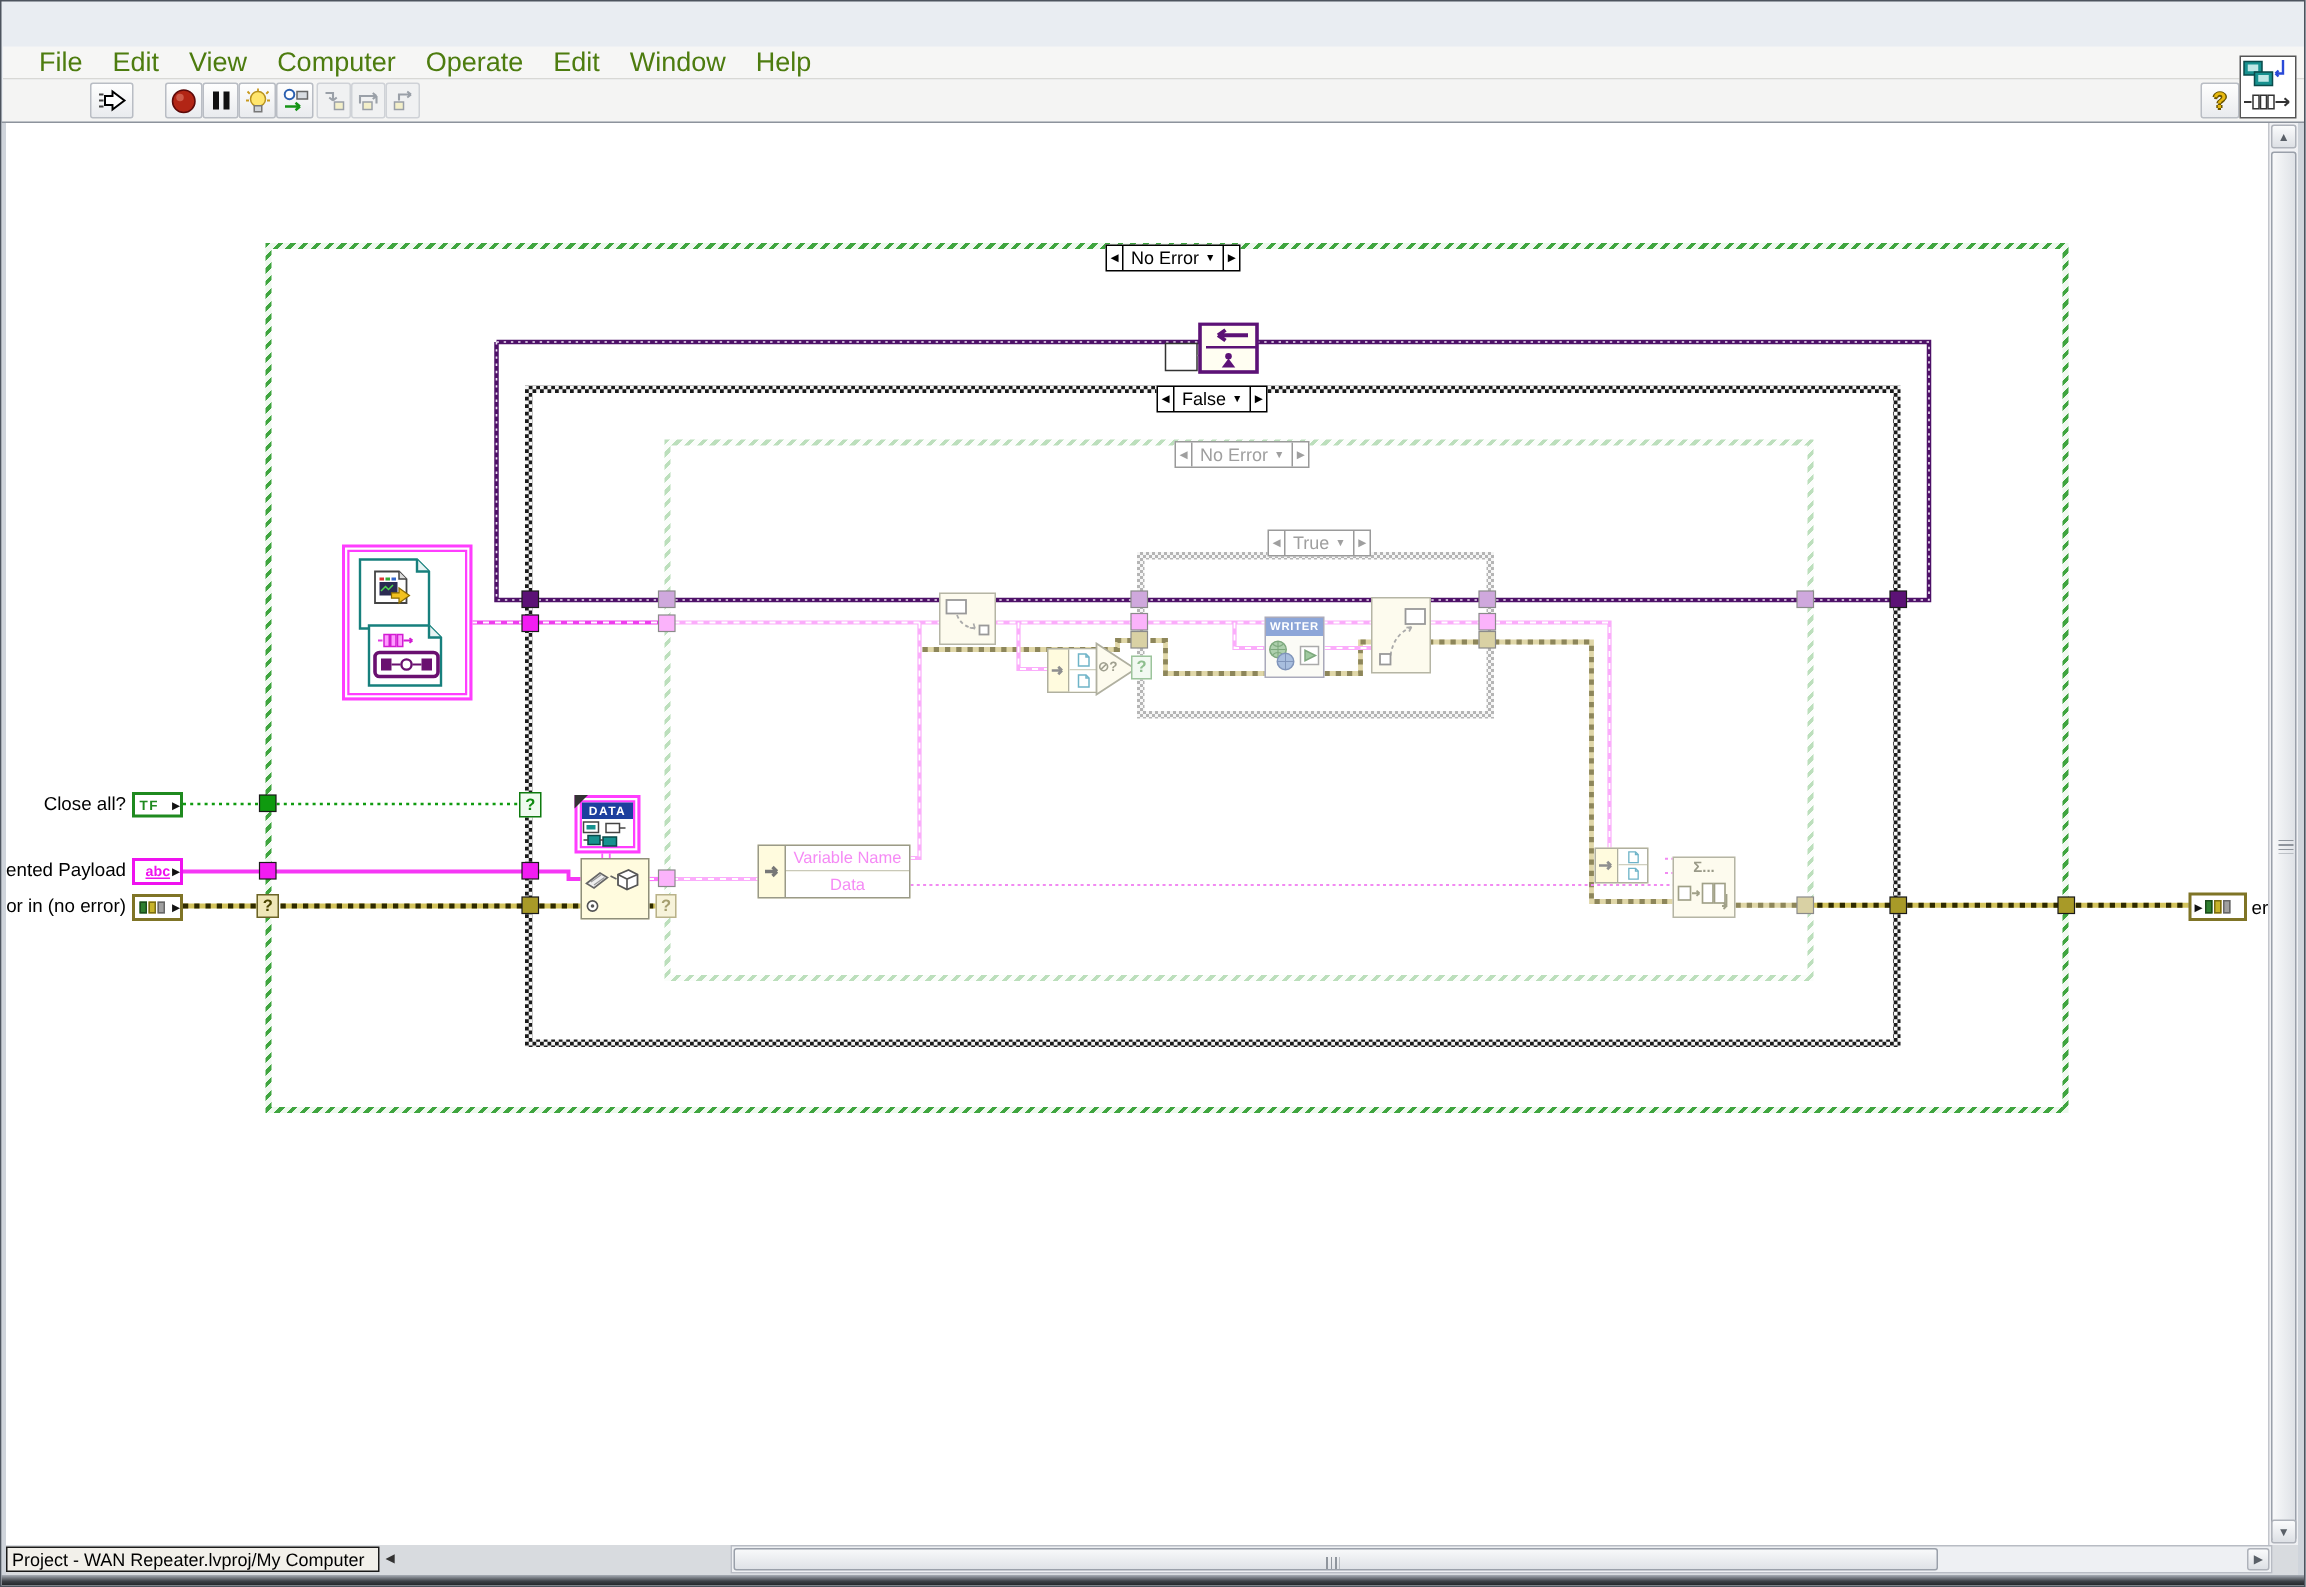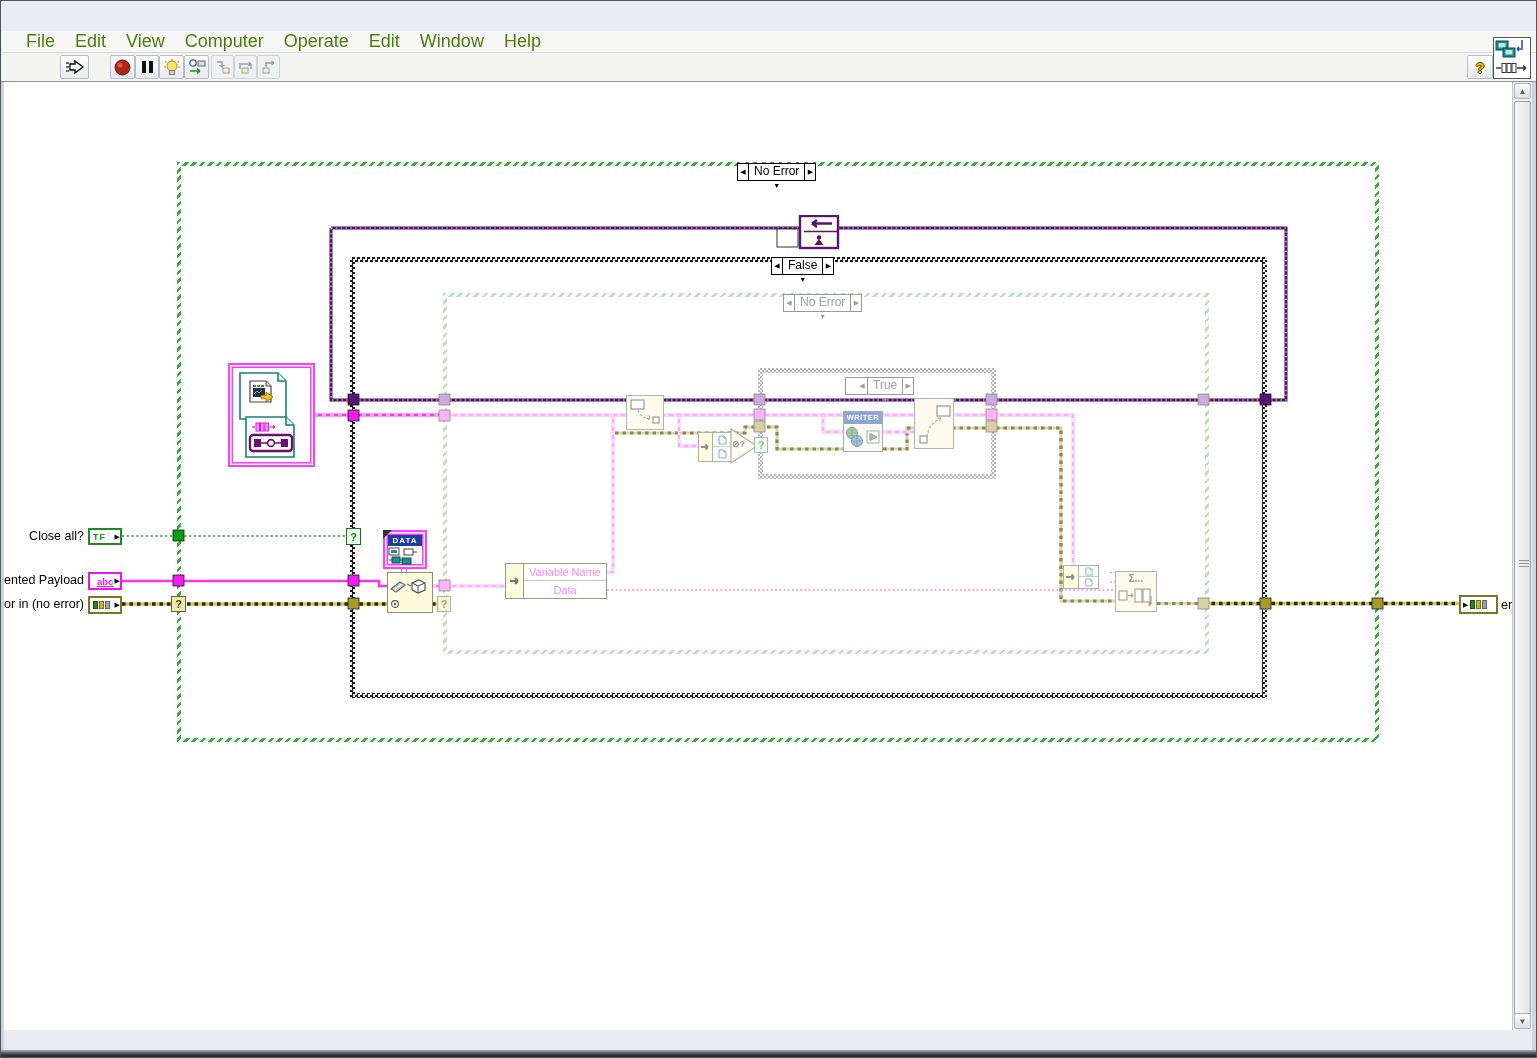--- a/index.html
+++ b/index.html
@@ -43,21 +43,21 @@
   .st-innerne { background:repeating-linear-gradient(135deg,#bcdfbc 0 2.5px,#fafdfa 2.5px 6px); }
   .st-innerne .inner { inset:4px; }
   .st-true { background:repeating-conic-gradient(#b5b5b5 0% 25%,#f6f6f6 0% 50%); background-size:4px 4px; }
   .st-true .inner { inset:5px; }
 
   
   .lbox { position:absolute; z-index:30; display:flex; height:18px; background:#fff; border:1px solid #000; font-size:12px; color:#000; }
   .lbox .acell { width:11px; display:flex; align-items:center; justify-content:center; font-size:7px; }
   .lbox .acell.l { border-right:1px solid #000; }
   .lbox .acell.r { border-left:1px solid #000; }
-  .lbox .mid { padding:0 5px; display:flex; align-items:center; gap:4px; white-space:nowrap;flex-direction:column; }
+  .lbox .mid { padding:0 5px; display:flex; align-items:center; gap:4px; white-space:nowrap; }
   .lbox .dn { font-size:7px; }
   .lbox.gray { border-color:#9a9a9a; color:#9f9f9f; }
   .lbox.gray .acell.l { border-right-color:#9a9a9a; }
   .lbox.gray .acell.r { border-left-color:#9a9a9a; }
 
   .wires { position:absolute; left:0; top:0; z-index:20; pointer-events:none; }
   .pb{stroke:#4e1168;stroke-width:3;fill:none}
   .pd{stroke:#efe2f5;stroke-width:1.1;stroke-dasharray:1.6 3.2;fill:none}
   .mb{stroke:#ee3cee;stroke-width:2.8;fill:none}
   .vb{stroke:#ff79ff;stroke-width:2.8;fill:none}
@@ -294,21 +294,21 @@
     <div class="acell r">▶</div>
   </div>
   <div class="lbox gray" style="left:782px;top:293px;">
     <div class="acell l">◀</div>
     <div class="mid">
         <span>No Error</span>
         <span class="dn">▼</span>
       </div>
     <div class="acell r">▶</div>
   </div>
-  <div class="lbox gray" style="left:844px;top:376px;padding-left:11px;">
+  <div class="lbox gray" style="left:844px;top:352px;">
     <div class="acell l">◀</div>
     <div class="mid">
         <span>True</span>
         <span class="dn">▼</span>
       </div>
     <div class="acell r">▶</div>
   </div>
 
   <div class="node" style="left:227px;top:362px;width:87px;height:104px;border:2px solid #ff3dff;box-shadow:inset 0 0 0 1.5px #fff, inset 0 0 0 3px #ff3dff;background:#fff;">
     <svg width="83" height="100" viewBox="0 0 83 100">
@@ -506,18 +506,30 @@
         <span>▲</span>
       </div>
     <div class="thumb" style="left:1px;top:19px;width:17px;height:926px;">
       <div class="gripv" style="top:458px;"></div>
     </div>
     <div class="sb-btn" style="left:1px;bottom:1px;width:17px;height:16px;">
         <span>▼</span>
       </div>
   </div>
 
+  <div class="hs-area">
+    <div class="statusbox"><span>Project - WAN Repeater.lvproj/My Computer</span></div>
+    <span class="crumb-arrow">◀</span>
+    <div style="position:absolute;left:483px;top:0px;width:1028px;height:19px;background:#eef0f3;border:1px solid #b8bcc4;">
+      <div class="thumb h" style="left:1px;top:1px;width:803px;height:15px;">
+        <div class="griph" style="left:394px;"></div>
+      </div>
+      <div class="sb-btn" style="right:1px;top:1px;width:15px;height:15px;">
+          <span>▶</span>
+        </div>
+    </div>
+  </div>
 
   <div class="frame-strip" style="left:0;top:81px;width:3px;height:968px;"></div>
   <div class="frame-strip" style="right:0;top:81px;width:4px;height:968px;"></div>
   <div class="bottom-dark"></div>
 
 </div>
 
 </body></html>

